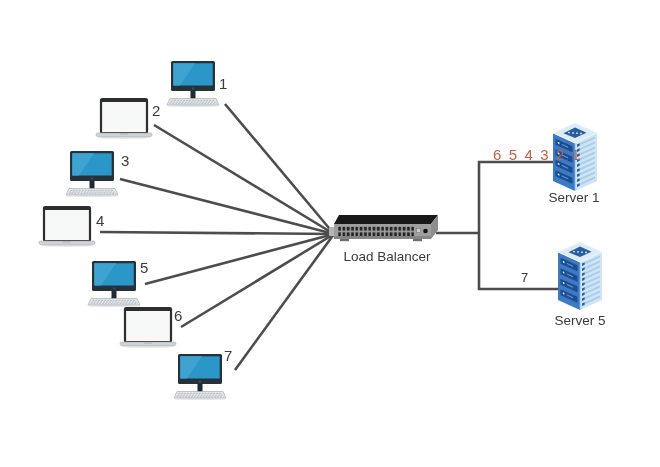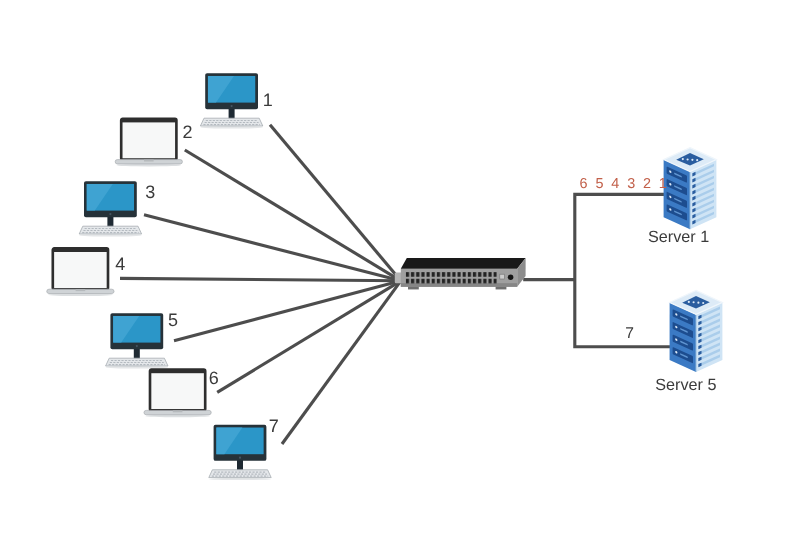--- a/index.html
+++ b/index.html
@@ -16,27 +16,28 @@
     color:#3b3b3b;
     font-size:15px;
     line-height:15px;
     white-space:pre;
   }
   .caption{
     position:absolute;
     color:#3b3b3b;
     font-size:13.5px;
     line-height:14px;
+    text-align:center;
     white-space:pre;
   }
   .queue1{
     position:absolute;
-    left:483px;top:146px;
+    left:493px;top:146px;
     color:#c2604a;
-    font-size:12px;
+    font-size:15px;
     letter-spacing:1.6px;
     white-space:pre;
   }
   .queue2{
     position:absolute;
     left:521px;top:270px;
     color:#3b3b3b;
     font-size:13px;
     white-space:pre;
   }
@@ -174,16 +175,17 @@
   <div class="lbl n2">2</div>
   <div class="lbl n3">3</div>
   <div class="lbl n4">4</div>
   <div class="lbl n5">5</div>
   <div class="lbl n6">6</div>
   <div class="lbl n7">7</div>
 
   <div class="queue1">6 5 4 3 2 1</div>
   <div class="queue2">7</div>
 
+  <div class="caption lb-caption">Load Balancer</div>
   <div class="caption s1-caption">Server 1</div>
   <div class="caption s2-caption">Server 5</div>
 
 </div>
 
 </body></html>

